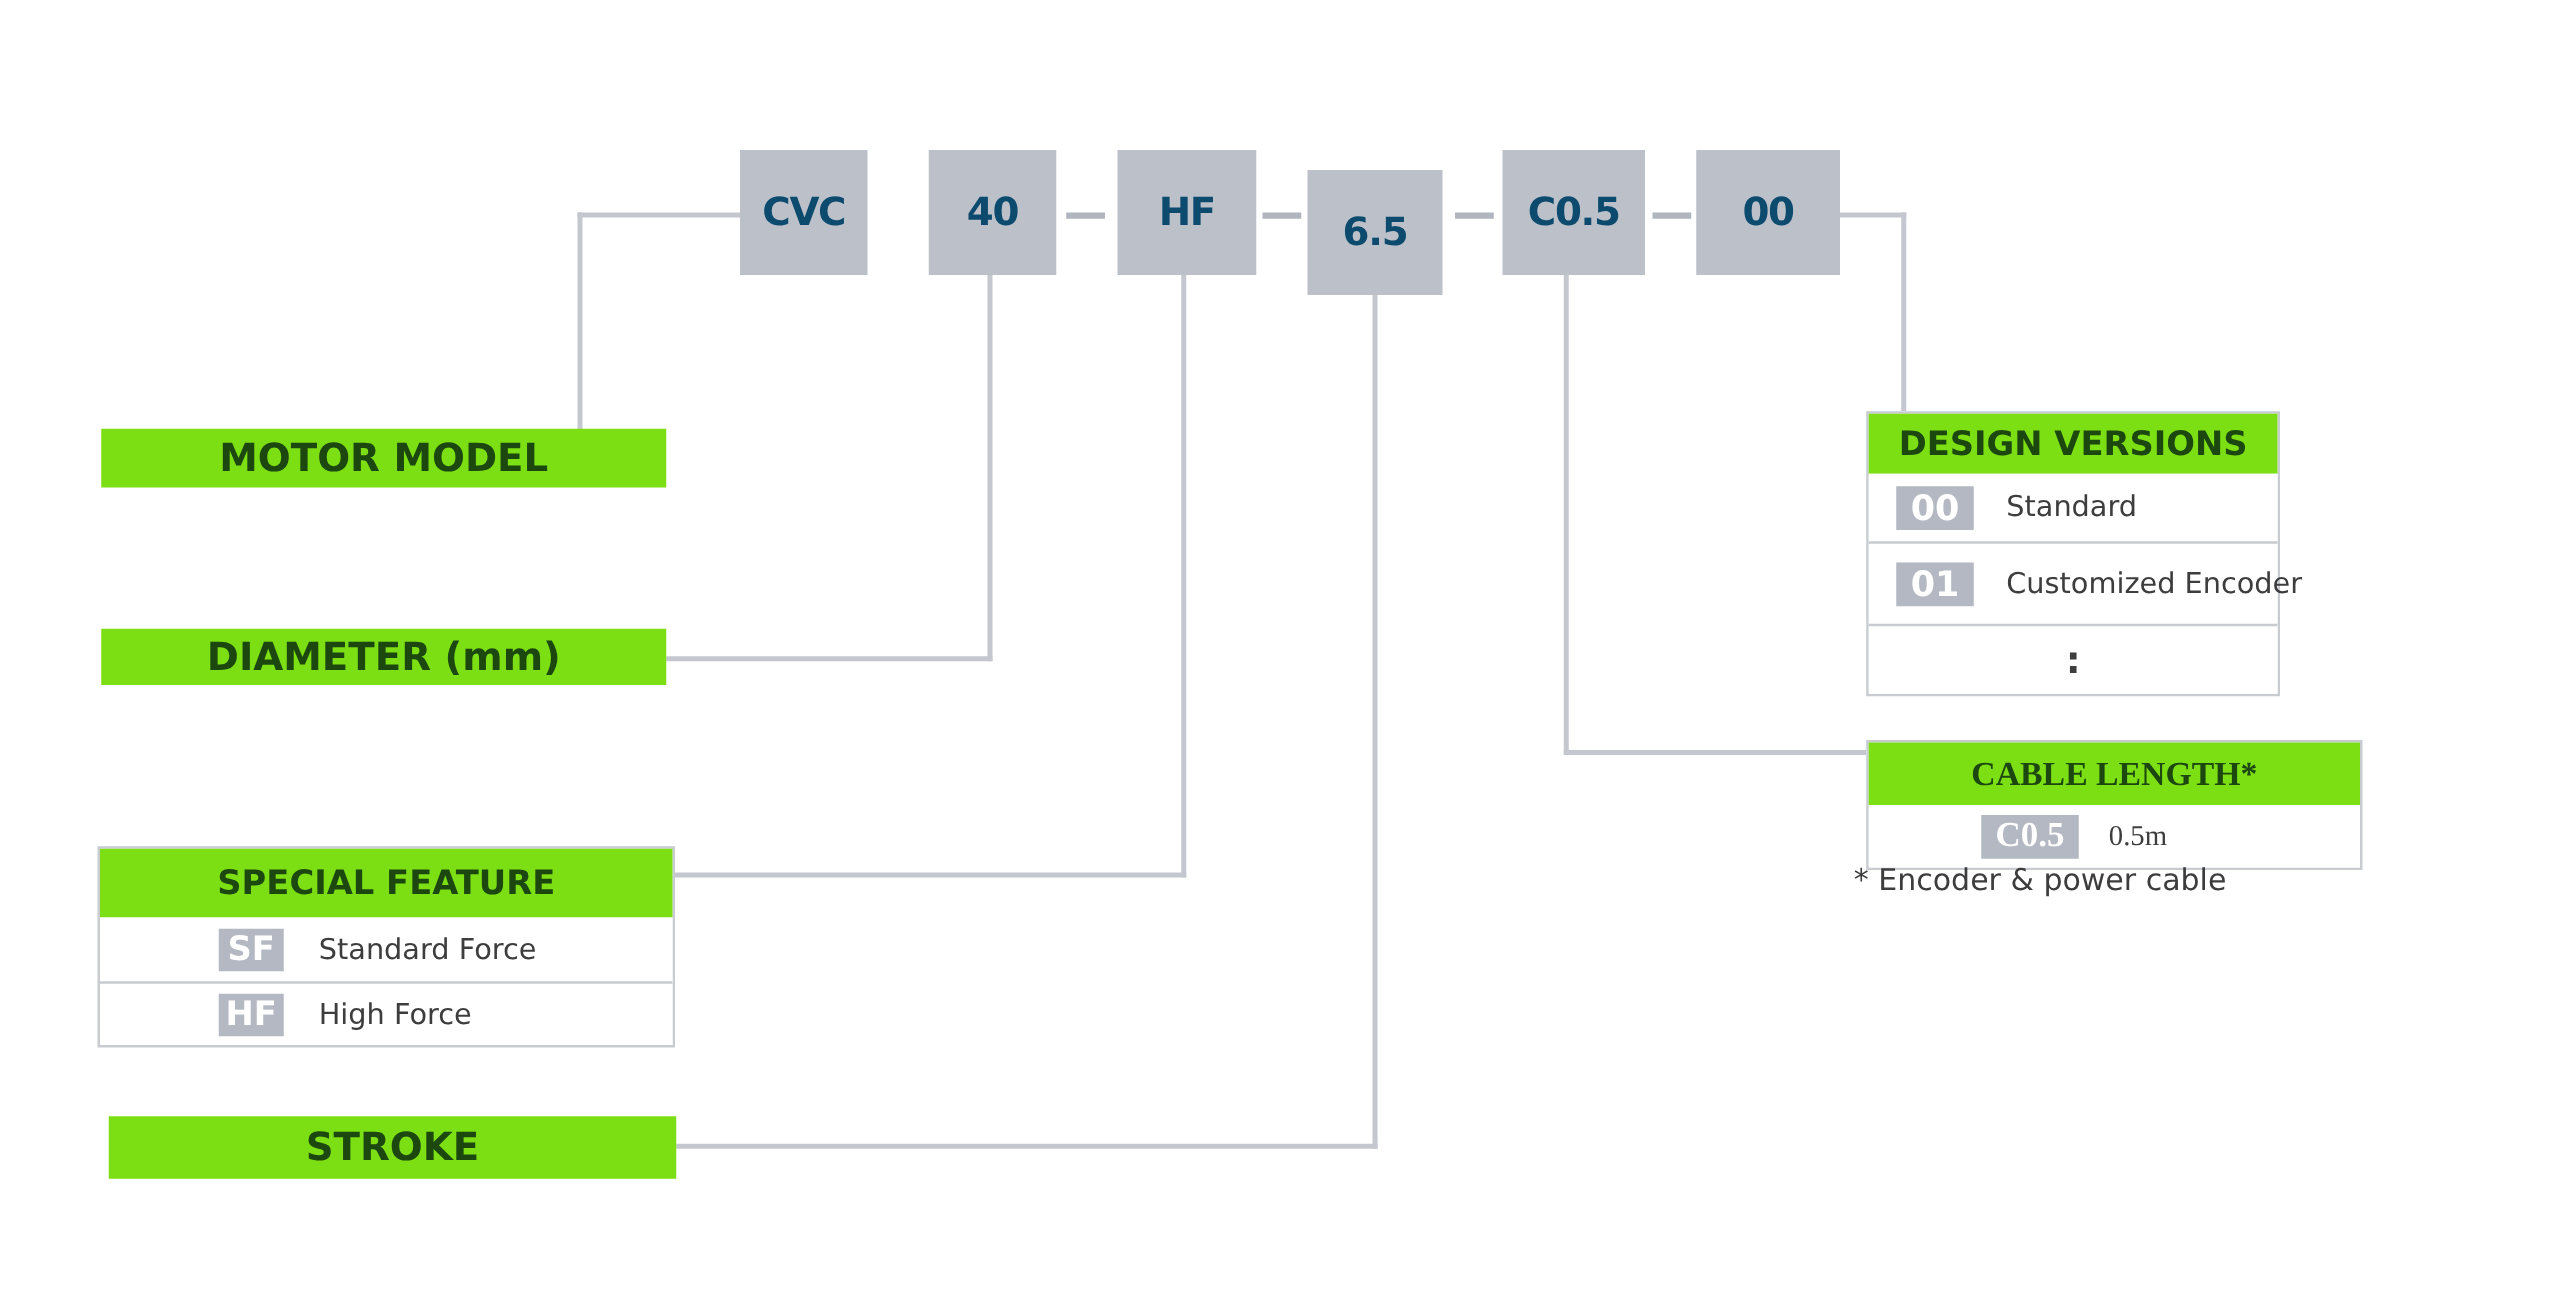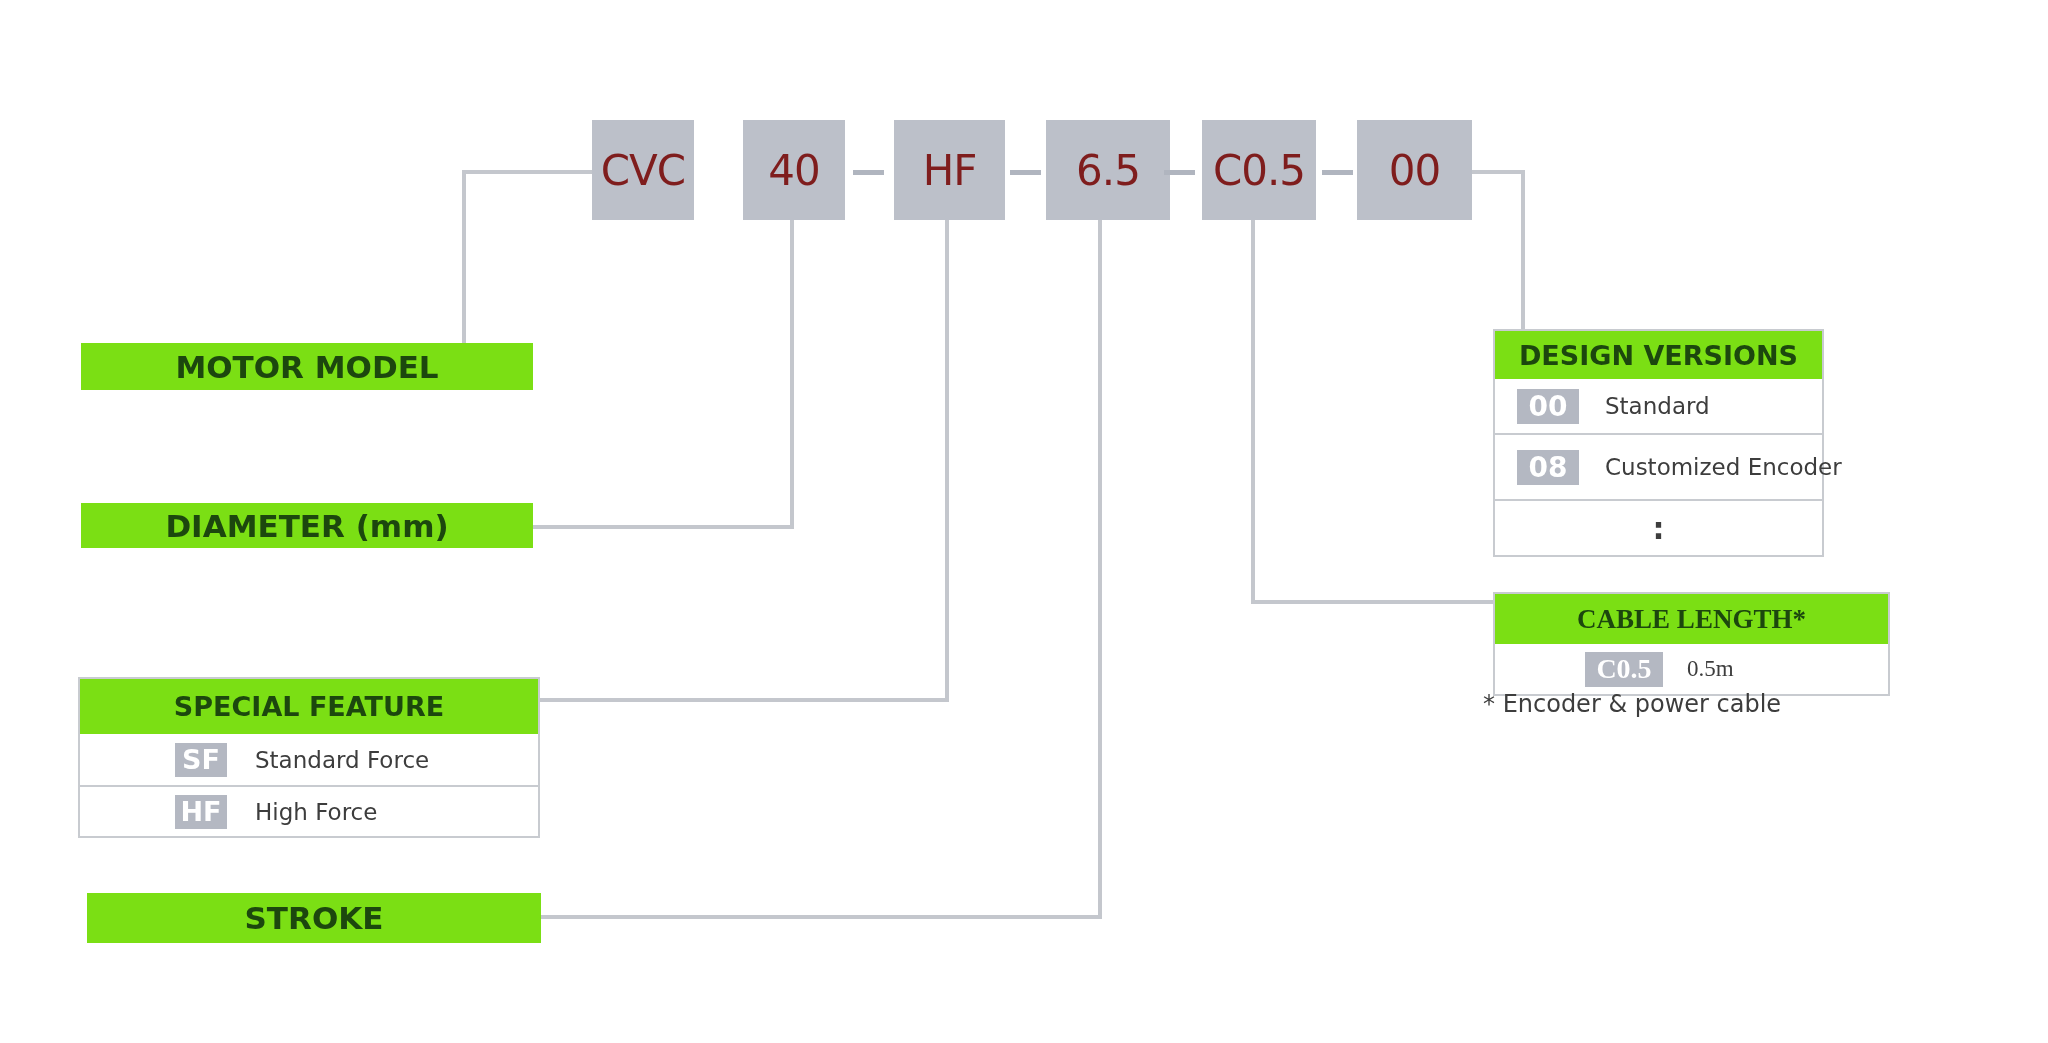--- a/index.html
+++ b/index.html
@@ -4,21 +4,21 @@
 <style>
   html,body{margin:0;padding:0;background:#ffffff;}
   .canvas{
     position:relative;width:2048px;height:1043px;background:#ffffff;overflow:hidden;
     font-family:"DejaVu Sans","Liberation Sans",sans-serif;
   }
   
   .code-box{
     position:absolute;top:120px;height:100px;
     background:var(--code-box-gray,#bcc0c9);
-    color:#7f1d1d;font-weight:normal;font-size:42px;letter-spacing:-1px;
+    color:#0c4a6e;font-weight:bold;font-size:31px;letter-spacing:-1px;
     display:flex;align-items:center;justify-content:center;
   }
   
   .dash{position:absolute;top:170px;height:5px;width:31px;background:var(--dash-gray,#b0b5bf);}
   
   .line{position:absolute;background:var(--connector-gray,#c4c7cd);}
   
   .green-bar{
     position:absolute;background:var(--accent-green,#7bdf14);
     color:var(--green-text,#1c470e);font-weight:bold;font-size:31px;
@@ -78,21 +78,21 @@
   <div class="line" style="left:1098px;top:218px;width:4px;height:701px;"></div>
   <div class="line" style="left:541px;top:915px;width:561px;height:4px;"></div>
   <div class="line" style="left:1251px;top:218px;width:4px;height:386px;"></div>
   <div class="line" style="left:1251px;top:600px;width:242px;height:4px;"></div>
   <div class="line" style="left:1470px;top:170px;width:55px;height:4px;"></div>
   <div class="line" style="left:1521px;top:170px;width:4px;height:159px;"></div>
 
   <div class="code-box" style="left:592px;width:102px;">CVC</div>
   <div class="code-box" style="left:743px;width:102px;">40</div>
   <div class="code-box" style="left:894px;width:111px;">HF</div>
-  <div class="code-box" style="left:1046px;width:124px;">6.5</div>
+  <div class="code-box" style="left:1046px;width:108px;margin-top:16px;">6.5</div>
   <div class="code-box" style="left:1202px;width:114px;">C0.5</div>
   <div class="code-box" style="left:1357px;width:115px;">00</div>
 
   <div class="dash" style="left:853px;"></div>
   <div class="dash" style="left:1010px;"></div>
   <div class="dash" style="left:1164px;"></div>
   <div class="dash" style="left:1322px;"></div>
 
   <div class="green-bar" style="left:81px;top:343px;width:452px;height:47px;">
     <span>MOTOR MODEL</span>
@@ -116,21 +116,21 @@
     </div>
   </div>
 
   <div class="info-table dv-table">
     <div class="tbl-header">DESIGN VERSIONS</div>
     <div class="tbl-row row-00" style="border-top:none;">
       <span class="badge">00</span>
       <span class="row-label">Standard</span>
     </div>
     <div class="tbl-row row-01">
-      <span class="badge">08</span>
+      <span class="badge">01</span>
       <span class="row-label">Customized Encoder</span>
     </div>
     <div class="tbl-row row-colon colon-row">
       <span>:</span>
     </div>
   </div>
 
   <div class="info-table cl-table">
     <div class="tbl-header">CABLE LENGTH*</div>
     <div class="tbl-row" style="border-top:none;">

